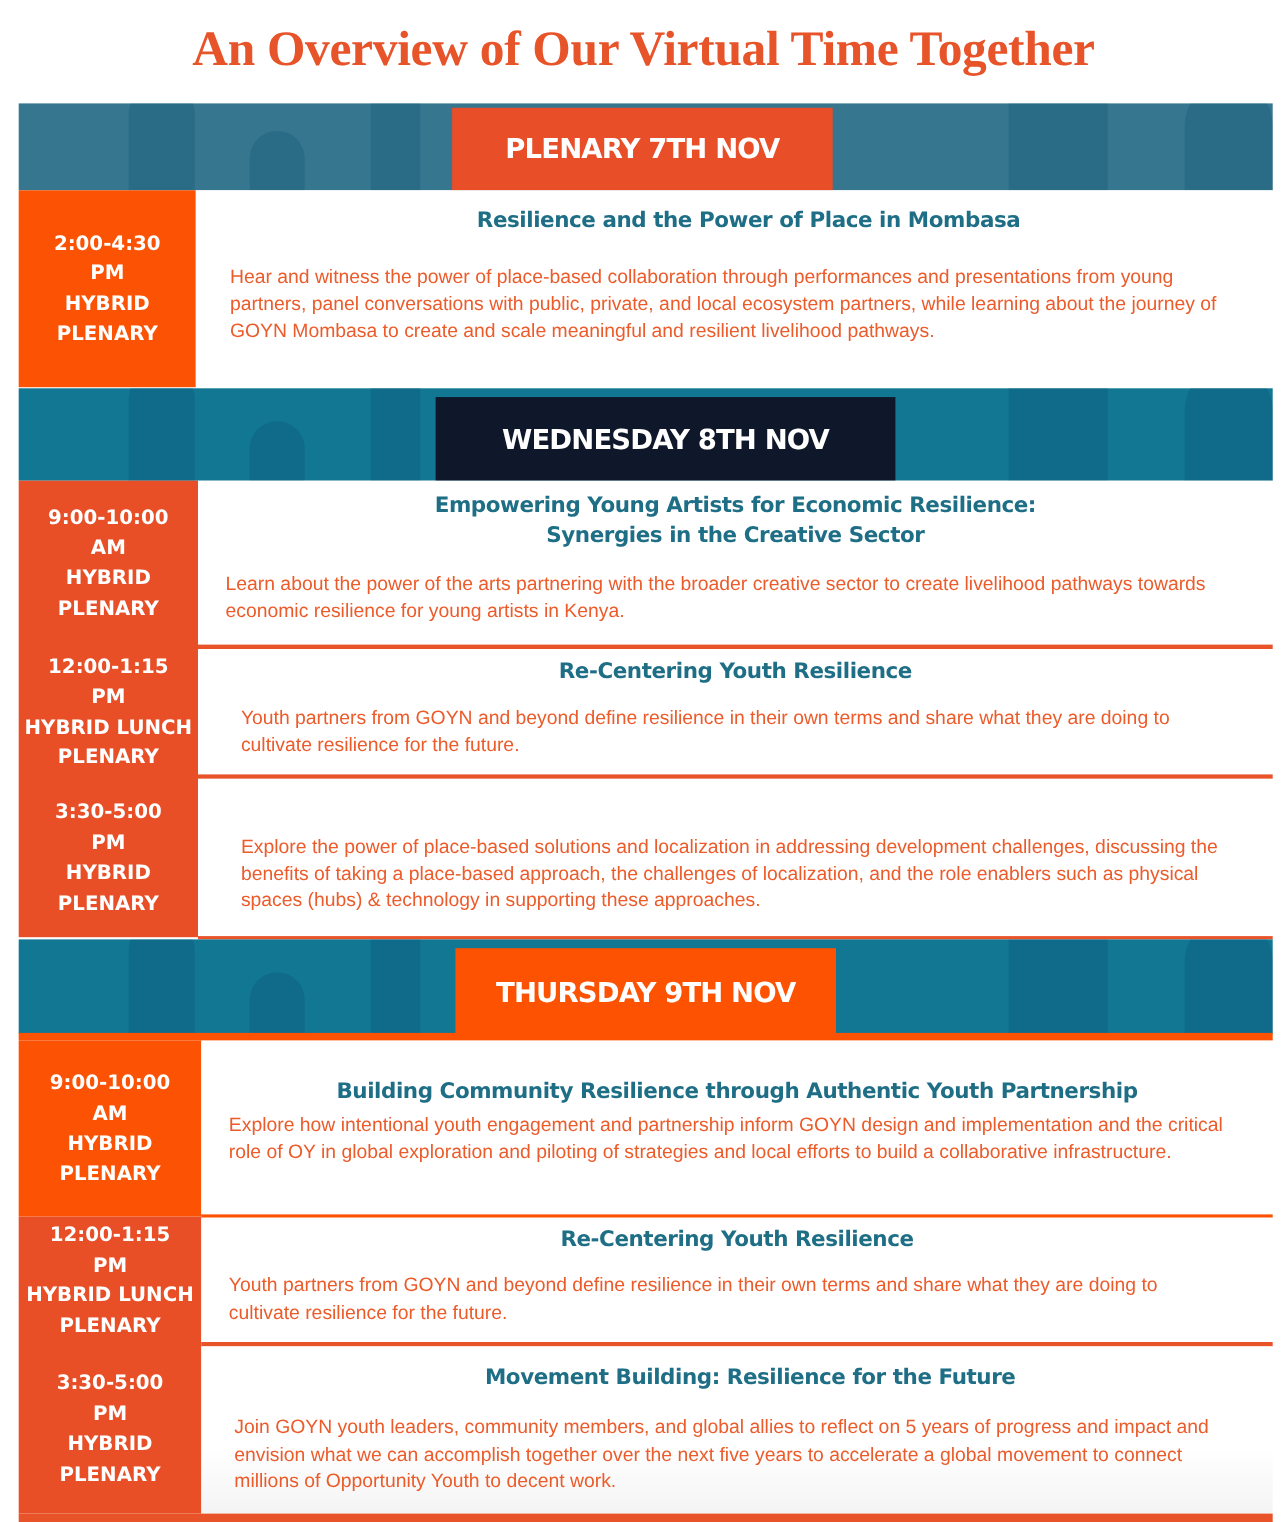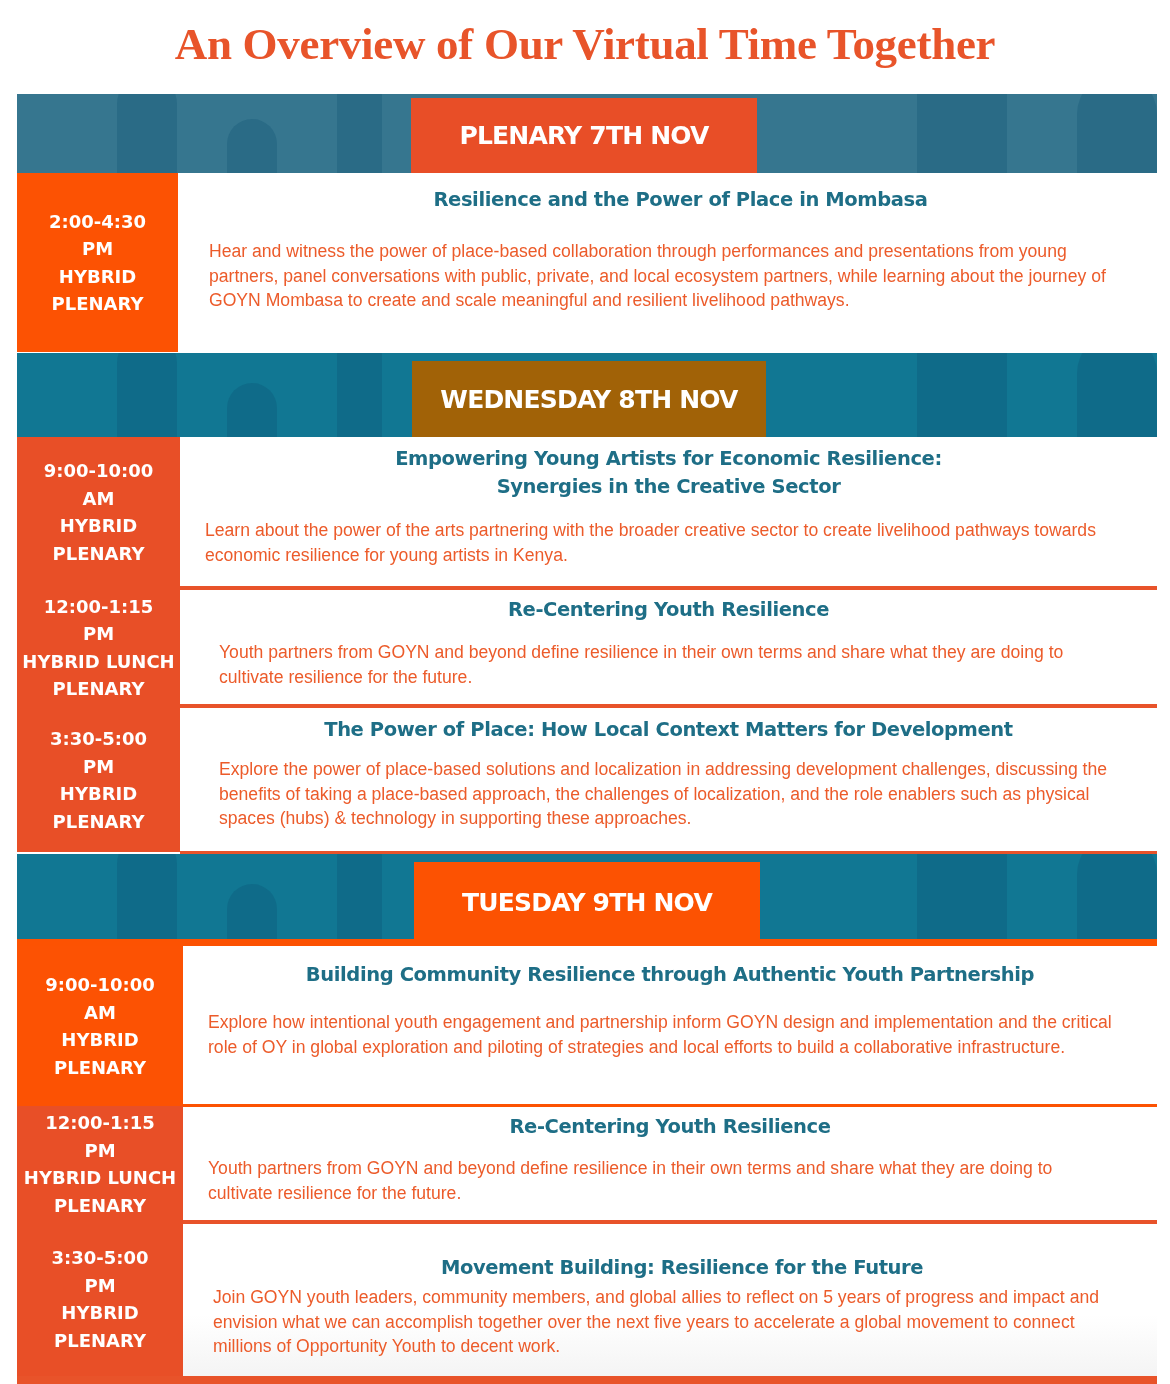--- a/index.html
+++ b/index.html
@@ -62,21 +62,21 @@
   <div class="s-desc" style="left:31px;top:66px;width:900px;">Hear and witness the power of place-based collaboration through performances and presentations from young partners, panel conversations with public, private, and local ecosystem partners, while learning about the journey of GOYN Mombasa to create and scale meaningful and resilient livelihood pathways.</div>
 </div>
 
 <div class="band wed" style="top:353px;height:84px;">
   <div class="arc" style="left:100px;top:-20px;width:60px;height:150px;"></div>
   <div class="arc" style="left:210px;top:30px;width:50px;height:100px;"></div>
   <div class="arc" style="left:320px;top:-20px;width:45px;height:150px;"></div>
   <div class="arc" style="left:900px;top:-40px;width:90px;height:180px;border-radius:0 0 60px 60px;"></div>
   <div class="arc" style="left:1060px;top:-20px;width:80px;height:150px;"></div>
 </div>
-<div class="day-tag" style="left:412px;top:361px;width:354px;height:76px;background:#a16207;">
+<div class="day-tag" style="left:396px;top:361px;width:418px;height:76px;background:#0f172a;">
   <span>WEDNESDAY 8TH NOV</span>
 </div>
 
 <div class="abs" style="left:17px;top:437px;width:163px;height:415px;background:#E84F27;"></div>
 
 <div class="time-col" style="left:17px;top:437px;width:163px;height:150px;">
   <span>9:00-10:00</span>
   <span>AM</span>
   <span>HYBRID</span>
   <span>PLENARY</span>
@@ -100,45 +100,44 @@
 </div>
 <div class="hline" style="left:180px;top:704px;width:977px;height:4px;"></div>
 
 <div class="time-col" style="left:17px;top:708px;width:163px;height:144px;">
   <span>3:30-5:00</span>
   <span>PM</span>
   <span>HYBRID</span>
   <span>PLENARY</span>
 </div>
 <div class="session" style="left:180px;top:708px;width:977px;height:144px;">
-  <div class="s-title" style="top:8px;">The Power of Place: How Local Context Matters for Development</div>
   <div class="s-desc" style="left:39px;top:49px;width:900px;">Explore the power of place-based solutions and localization in addressing development challenges, discussing the benefits of taking a place-based approach, the challenges of localization, and the role enablers such as physical spaces (hubs) &amp; technology in supporting these approaches.</div>
 </div>
 <div class="hline" style="left:180px;top:851px;width:977px;height:3px;"></div>
 
 <div class="band thu" style="top:854px;height:86px;">
   <div class="arc" style="left:100px;top:-20px;width:60px;height:150px;"></div>
   <div class="arc" style="left:210px;top:30px;width:50px;height:100px;"></div>
   <div class="arc" style="left:320px;top:-20px;width:45px;height:150px;"></div>
   <div class="arc" style="left:900px;top:-40px;width:90px;height:180px;border-radius:0 0 60px 60px;"></div>
   <div class="arc" style="left:1060px;top:-20px;width:80px;height:150px;"></div>
 </div>
 <div class="day-tag" style="left:414px;top:862px;width:346px;height:80px;background:#FC5202;">
-  <span>TUESDAY 9TH NOV</span>
+  <span>THURSDAY 9TH NOV</span>
 </div>
 <div class="hline" style="left:17px;top:939px;width:1140px;height:7px;background:#FC5202;"></div>
 
 <div class="time-col" style="left:17px;top:946px;width:166px;height:160px;background:#FC5203;">
   <span>9:00-10:00</span>
   <span>AM</span>
   <span>HYBRID</span>
   <span>PLENARY</span>
 </div>
 <div class="session" style="left:183px;top:946px;width:974px;height:158px;">
-  <div class="s-title" style="top:15px;">Building Community Resilience through Authentic Youth Partnership</div>
+  <div class="s-title" style="top:32px;">Building Community Resilience through Authentic Youth Partnership</div>
   <div class="s-desc" style="left:25px;top:64px;width:905px;">Explore how intentional youth engagement and partnership inform GOYN design and implementation and the critical role of OY in global exploration and piloting of strategies and local efforts to build a collaborative infrastructure.</div>
 </div>
 <div class="hline" style="left:183px;top:1104px;width:974px;height:3px;background:#FC5202;"></div>
 
 <div class="abs" style="left:17px;top:1106px;width:166px;height:270px;background:#E84F27;"></div>
 
 <div class="time-col" style="left:17px;top:1106px;width:166px;height:116px;">
   <span>12:00-1:15</span>
   <span>PM</span>
   <span>HYBRID LUNCH</span>
@@ -150,16 +149,16 @@
 </div>
 <div class="hline" style="left:183px;top:1220px;width:974px;height:4px;"></div>
 
 <div class="time-col" style="left:17px;top:1224px;width:166px;height:150px;">
   <span>3:30-5:00</span>
   <span>PM</span>
   <span>HYBRID</span>
   <span>PLENARY</span>
 </div>
 <div class="session" style="left:183px;top:1224px;width:974px;height:152px;background:linear-gradient(#ffffff 60%, #f4f4f4);">
-  <div class="s-title" style="top:30px;margin-left:24px;">Movement Building: Resilience for the Future</div>
+  <div class="s-title" style="top:14px;margin-left:24px;">Movement Building: Resilience for the Future</div>
   <div class="s-desc" style="left:30px;top:61px;width:925px;">Join GOYN youth leaders, community members, and global allies to reflect on 5 years of progress and impact and envision what we can accomplish together over the next five years to accelerate a global movement to connect millions of Opportunity Youth to decent work.</div>
 </div>
 <div class="hline" style="left:17px;top:1376px;width:1140px;height:8px;"></div>
 
 </body></html>

